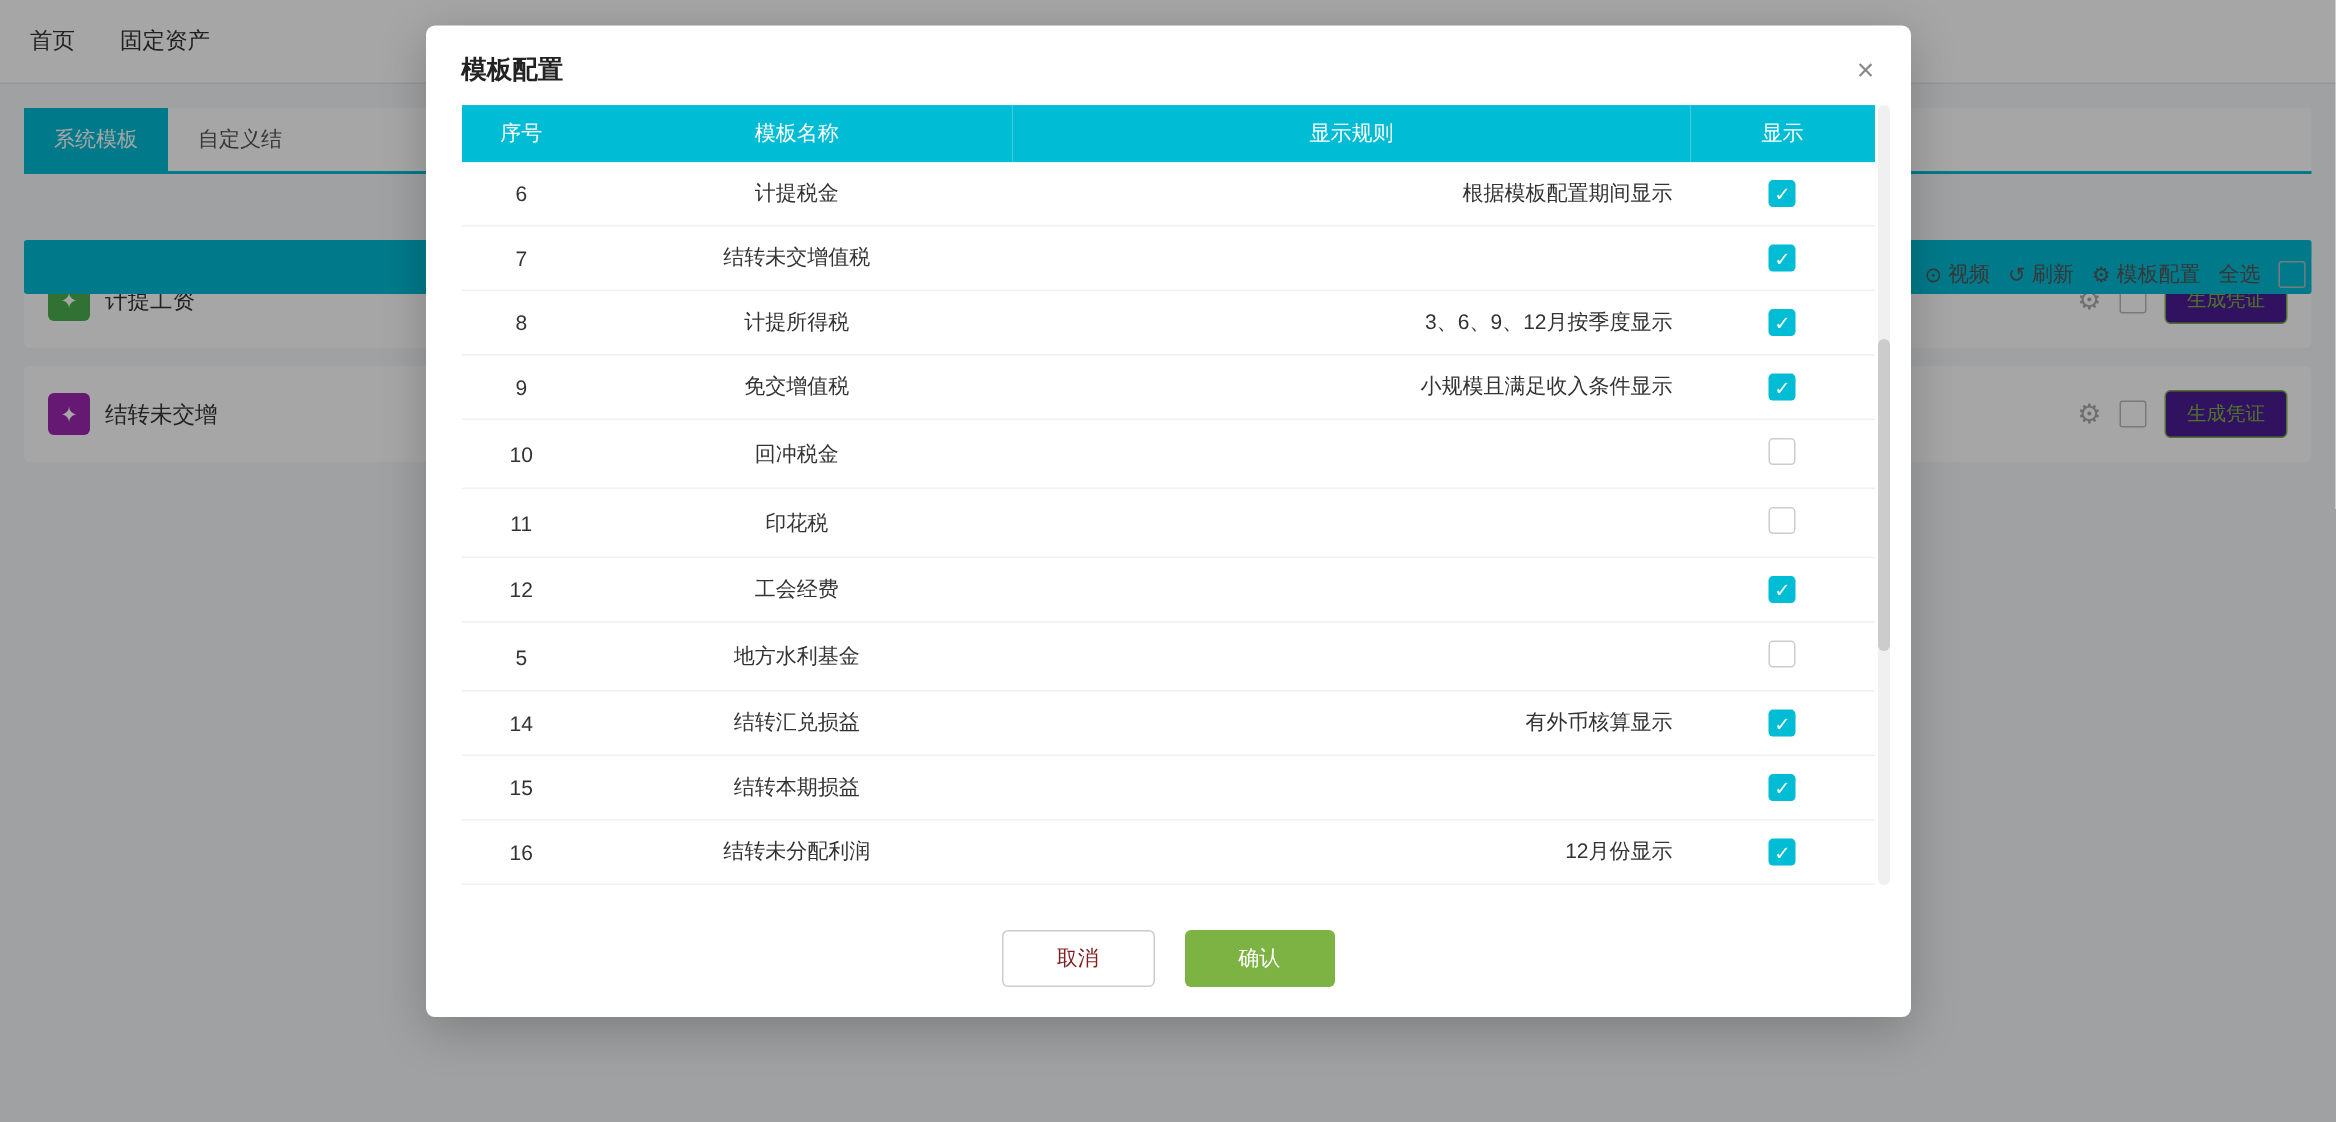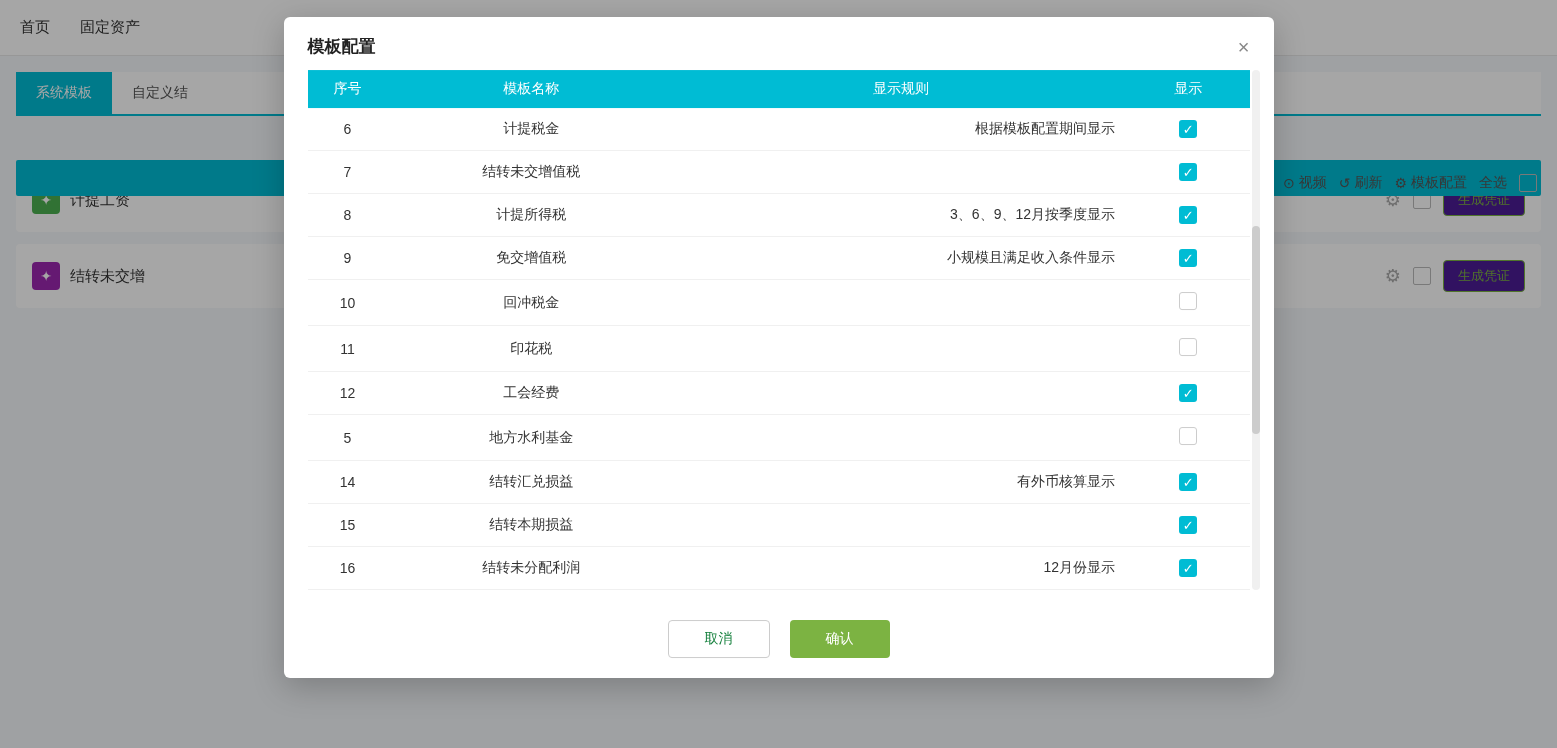--- a/index.html
+++ b/index.html
@@ -260,21 +260,21 @@
     .modal-footer {
       padding: 14px 24px 20px 24px;
       display: flex;
       justify-content: center;
       gap: 20px;
     }
     .btn-cancel {
       padding: 9px 36px;
       border: 1px solid #ccc;
       background: #fff;
-      color: #15803d;
+      color: #7f1d1d;
       border-radius: 4px;
       cursor: pointer;
       font-size: 14px;
     }
     .btn-confirm {
       padding: 9px 36px;
       border: none;
       background: #7cb342;
       color: #fff;
       border-radius: 4px;

